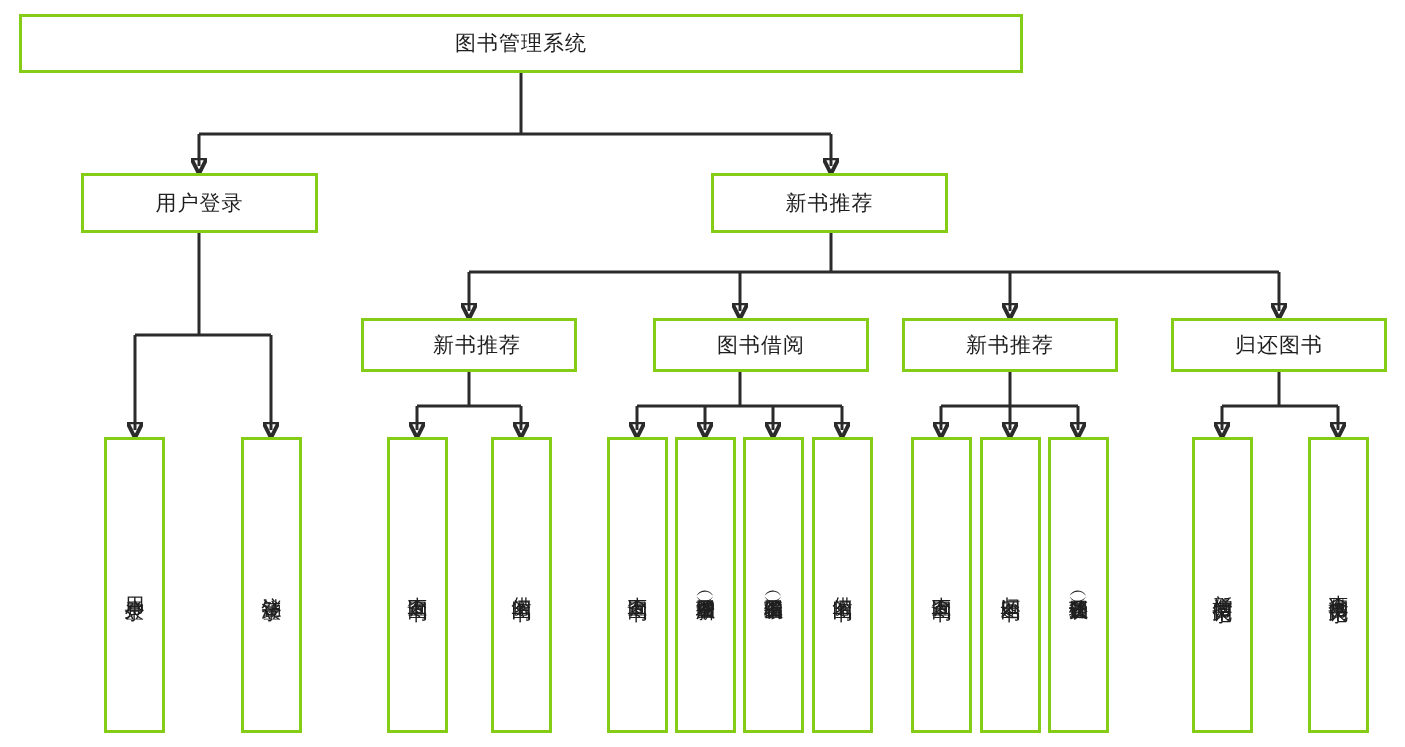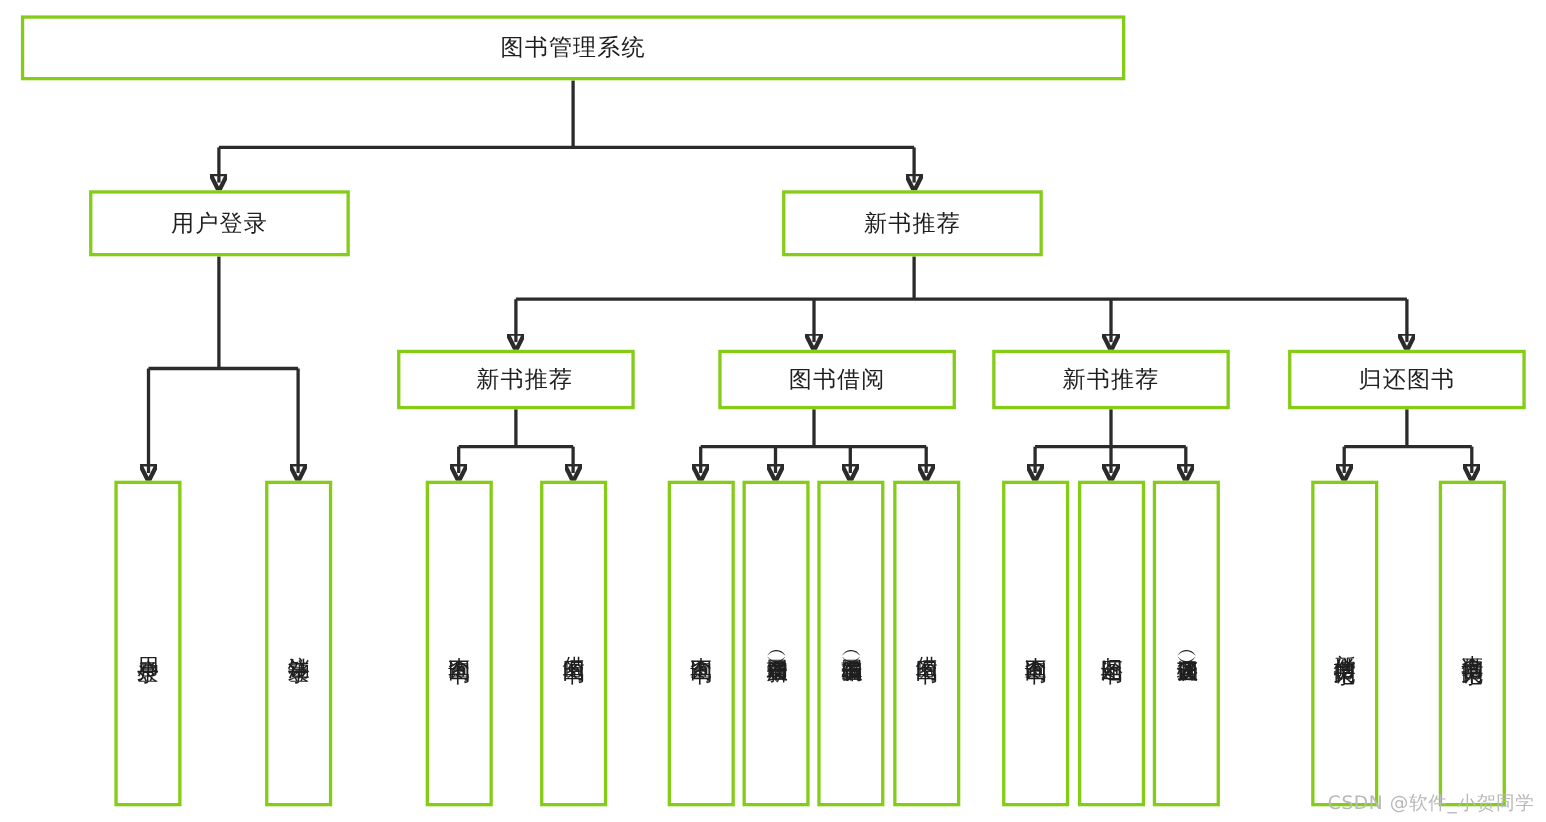--- a/index.html
+++ b/index.html
@@ -221,15 +221,14 @@
   </div>
 
   <div class="node-box vertical" style="left:1192px; top:437px; width:61px; height:296px;">
     <span class="node-label-v">新增借阅记录</span>
   </div>
 
   <div class="node-box vertical" style="left:1308px; top:437px; width:61px; height:296px;">
     <span class="node-label-v">查询借阅记录</span>
   </div>
 
-  <div id="watermark">CSDN @软件_小贺同学</div>
 
 </div>
 
 </body></html>

